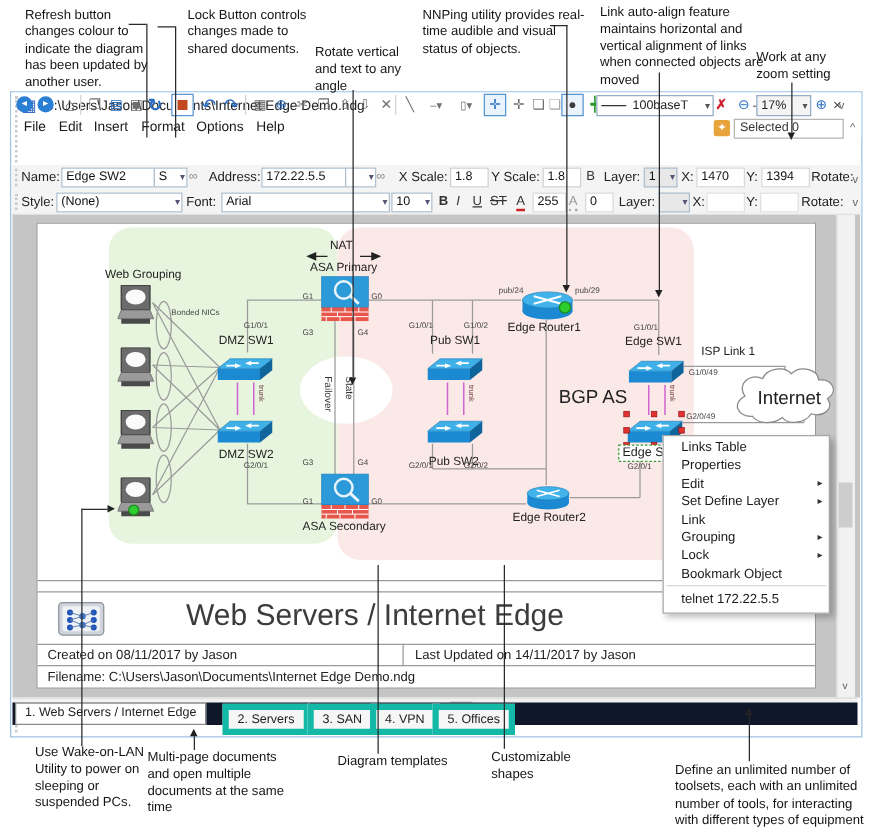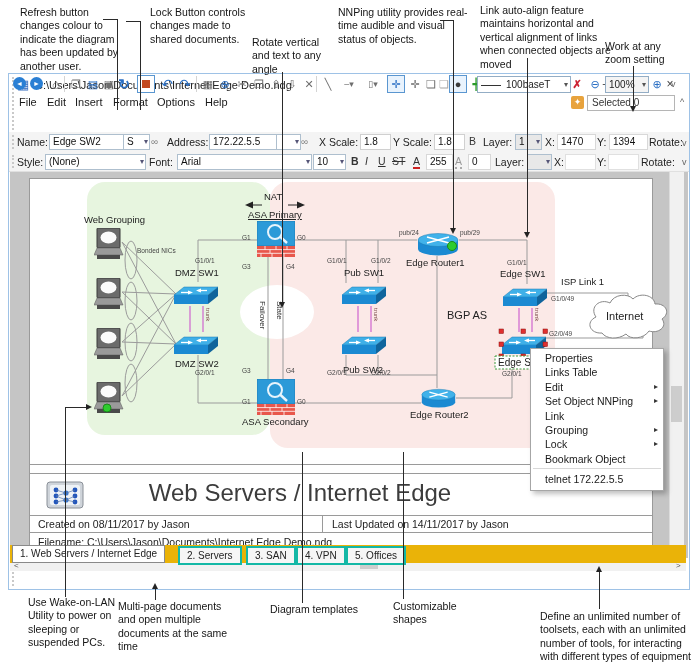--- a/index.html
+++ b/index.html
@@ -55,31 +55,31 @@
   .region{position:absolute;border-radius:18px;}
   .tb-line{position:absolute;left:0;width:100%;border-top:1px solid #9a9a9a;}
   .tb-vline{position:absolute;border-left:1px solid #9a9a9a;}
   .doc-title{position:absolute;left:0;top:300px;width:540px;text-align:center;font-size:24px;color:#3c3c3c;}
   .tb-small{position:absolute;font-size:10.5px;color:#222;white-space:nowrap;}
   .vscroll{position:absolute;left:660px;top:98px;width:14px;height:386px;background:#f1f1f1;border-left:1px solid #dcdcdc;}
   .vthumb{position:absolute;left:1px;top:214px;width:11px;height:36px;background:#cdcdcd;}
   .hscroll{position:absolute;left:1px;top:484px;width:676px;height:12px;background:#f1f1f1;border-top:1px solid #dcdcdc;}
   .hthumb{position:absolute;left:350px;top:2px;width:18px;height:8px;background:#cdcdcd;}
   .sarrow{position:absolute;font-size:8px;color:#555;line-height:10px;}
-  .tabsrow{position:absolute;left:1px;top:471px;width:676px;height:18px;background:#eab308;}
+  .tabsrow{position:absolute;left:1px;top:488px;width:676px;height:18px;background:#0f172a;}
   .tab{position:absolute;top:1px;height:15px;line-height:15px;font-size:10px;color:#222;background:#f6f6f6;
-       border:2px solid #14b8a6;padding:0 7px;white-space:nowrap;}
+       border:5px solid #14b8a6;padding:0 7px;white-space:nowrap;}
   .tab.active{background:#fff;border:1px solid #8a8a8a;height:16px;top:0;}
   
   .dlab{position:absolute;font-size:9.5px;color:#222;white-space:nowrap;z-index:25;}
   .dlab.tiny{font-size:6.5px;color:#444;}
   .dlab.vlab{writing-mode:vertical-rl;font-size:8px;color:#333;}
   .dlab.vtiny{writing-mode:vertical-rl;font-size:6px;color:#7a4a4a;}
   .dlab.sel{font-size:10px;color:#222;}
-  .dlab.mid{font-size:11px;}
+  .dlab.mid{font-size:15px;}
   
   .cm{position:absolute;left:530px;top:348px;width:132px;background:#fff;border:1px solid #a6a6a6;
       box-shadow:3px 3px 5px rgba(0,0,0,.25);z-index:40;padding:2px 0;}
   .cm-item{height:14.4px;line-height:14.4px;font-size:10.5px;padding:0 6px 0 14px;color:#1a1a1a;position:relative;white-space:nowrap;}
   .cm-item.tool{height:16.6px;line-height:16.6px;}
   .cm-item.disabled{color:#a8a8a8;}
   .cm-item.selected{background:#cbe4fb;border:1px solid #7ab0e0;margin:0 1px;padding-left:13px;}
   .cm-sub{position:absolute;right:5px;top:0;font-size:8px;color:#333;}
   .cm-sep{border-top:1px solid #d8d8d8;margin:2px 2px;}
   svg.overlay{position:absolute;left:0;top:0;z-index:20;pointer-events:none;}
@@ -150,21 +150,21 @@
     <span><span class="tbi circ" style="left: 4px;">◄</span><span class="tbi circ" style="left: 21px;">►</span><span class="tbi dim big" style="left: 39px;">⌂</span><span class="tbi sep" style="left: 55px;"></span><span class="tbi dim" style="left: 59px;">❐</span><span class="tbi blue" style="left: 76px;">▤</span><span class="tbi dim" style="left: 92px;">▣</span><span class="tbi blue big bold" style="left: 107px;">↻</span><span class="tbi lockbox" style="left: 128px;">
           <span class="lockrect"></span>
         </span><span class="tbi blue big" style="left: 150px;">↶</span><span class="tbi blue big" style="left: 168px;">↷</span><span class="tbi sep" style="left: 187px;"></span><span class="tbi dim" style="left: 191px;">▦</span><span class="tbi blue" style="left: 208px;">⊕</span><span class="tbi dim" style="left: 225px;">✂</span><span class="tbi dim" style="left: 242px;">❐</span><span class="tbi dim" style="left: 259px;">⇧</span><span class="tbi dim" style="left: 275px;">⇩</span><span class="tbi dim" style="left: 292px;">✕</span><span class="tbi sep" style="left: 307px;"></span><span class="tbi dim" style="left: 311px;">╲</span><span class="tbi dim dd" style="left: 329px;">‒▾</span><span class="tbi dim dd" style="left: 353px;">▯▾</span><span class="tbi blue boxed" style="left: 378px;">✛</span><span class="tbi dim" style="left: 398px;">✛</span><span class="tbi dim" style="left: 414px;">❏</span><span class="tbi faint" style="left: 427px;">❏</span><span class="tbi dark boxed" style="left: 440px;">●</span><span class="tbi green" style="left: 459px;">┿</span></span>
     <span class="combo" style="left:468px;width:86px">
       <span class="lnsample"></span><span>100baseT</span>
       <span class="dda">▾</span>
     </span>
     <span class="tbi" style="left:560px;color:#c23;font-weight:bold">✗</span>
     <span class="tbi blue" style="left:578px">⊖</span>
     <span class="combo" style="left:596px;width:36px;background:#f4f4f4">
-      <span>100%</span>
+      <span>17%</span>
       <span class="dda">▾</span>
     </span>
     <span class="tbi blue" style="left:640px">⊕</span>
     <span class="chev" style="left:662px;top:5px">v</span>
   </div>
 
   <div class="proprow" style="top:58px">
     <span class="grip"></span>
     <span class="pr-label" style="left:8px">Name:</span>
     <span class="pr-field" style="left:40px;width:70px">Edge SW2</span>
@@ -362,21 +362,21 @@
 
 <div class="lbl-layer">
     <span class="dlab " style="left: 84px; top: 214px;">Web Grouping</span>
     <span class="dlab tiny" style="left: 137px; top: 247px;">Bonded NICs</span>
     <span class="dlab tiny" style="left: 195px; top: 257px;">G1/0/1</span>
     <span class="dlab " style="left: 175px; top: 267px;">DMZ SW1</span>
     <span class="dlab " style="left: 175px; top: 358px;">DMZ SW2</span>
     <span class="dlab tiny" style="left: 195px; top: 369px;">G2/0/1</span>
     <span class="dlab vtiny" style="left: 205px; top: 308px;">trunk</span>
     <span class="dlab " style="left: 264px; top: 191px;">NAT</span>
-    <span class="dlab " style="left: 248px; top: 209px; text-decoration: underline;">ASA Primary</span>
+    <span class="dlab " style="left: 248px; top: 209px;">ASA Primary</span>
     <span class="dlab tiny" style="left: 242px; top: 234px;">G1</span>
     <span class="dlab tiny" style="left: 297px; top: 234px;">G0</span>
     <span class="dlab tiny" style="left: 242px; top: 263px;">G3</span>
     <span class="dlab tiny" style="left: 286px; top: 263px;">G4</span>
     <span class="dlab vlab" style="left: 258px; top: 301px;">Failover</span>
     <span class="dlab vlab" style="left: 275px; top: 301px;">State</span>
     <span class="dlab tiny" style="left: 242px; top: 367px;">G3</span>
     <span class="dlab tiny" style="left: 286px; top: 367px;">G4</span>
     <span class="dlab tiny" style="left: 242px; top: 398px;">G1</span>
     <span class="dlab tiny" style="left: 297px; top: 398px;">G0</span>
@@ -398,23 +398,23 @@
     <span class="dlab " style="left: 561px; top: 276px;">ISP Link 1</span>
     <span class="dlab tiny" style="left: 551px; top: 295px;">G1/0/49</span>
     <span class="dlab mid" style="left: 606px; top: 310px;">Internet</span>
     <span class="dlab tiny" style="left: 549px; top: 330px;">G2/0/49</span>
     <span class="dlab sel" style="left: 498px; top: 357px;">Edge SW2</span>
     <span class="dlab tiny" style="left: 502px; top: 370px;">G2/0/1</span>
     <span class="dlab vtiny" style="left: 534px; top: 308px;">trunk</span>
   </div>
 
 <div class="cm">
+  <div class="cm-item"><span>Links Table</span></div>
   <div class="cm-item"><span>Properties</span></div>
-  <div class="cm-item"><span>Links Table</span></div>
   <div class="cm-item"><span>Edit</span><span class="cm-sub">▸</span></div>
-  <div class="cm-item"><span>Set Object NNPing</span><span class="cm-sub">▸</span></div>
+  <div class="cm-item"><span>Set Define Layer</span><span class="cm-sub">▸</span></div>
   <div class="cm-item"><span>Link</span></div>
   <div class="cm-item"><span>Grouping</span><span class="cm-sub">▸</span></div>
   <div class="cm-item"><span>Lock</span><span class="cm-sub">▸</span></div>
   <div class="cm-item"><span>Bookmark Object</span></div>
   <div class="cm-sep"></div>
   <div class="cm-item tool"><span>telnet 172.22.5.5</span></div>
 </div>
 
 </body></html>

